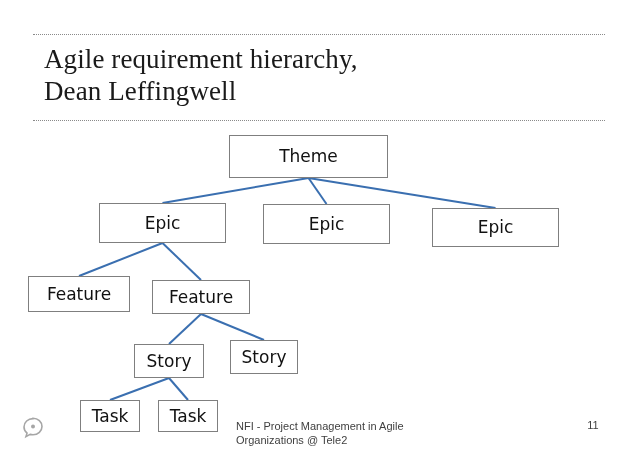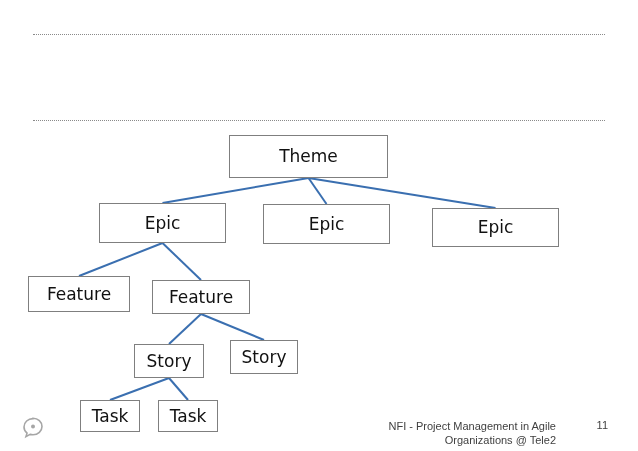--- a/index.html
+++ b/index.html
@@ -77,52 +77,54 @@
     font-size: 17px;
     line-height: 1;
   }
 
   
   #footer-text {
     position: absolute;
     left: 236px;
     top: 419px;
     width: 320px;
-    text-align: right;
+    text-align: left;
     font-family: "Liberation Sans", sans-serif;
     font-size: 11px;
     line-height: 14px;
     color: #3f3f3f;
     white-space: pre-line;
   }
   #page-number {
     position: absolute;
     left: 578px;
     top: 419px;
     width: 30px;
-    text-align: right;
+    text-align: center;
     font-family: "Liberation Sans", sans-serif;
     font-size: 11px;
     color: #3f3f3f;
   }
   #logo {
     position: absolute;
     left: 18px;
     top: 413px;
     width: 30px;
     height: 30px;
   }
 </style>
 </head>
 <body>
 
 <div id="slide">
 
   <div class="divider" id="divider-top"></div>
 
+  <div id="page-title">Agile requirement hierarchy,
+Dean Leffingwell</div>
 
   <div class="divider" id="divider-bottom"></div>
 
   <div id="diagram">
     <svg id="connectors" viewBox="0 0 638 451" width="638" height="451">
         <line x1="308.5" y1="178" x2="162.5" y2="203" stroke="#3a6fb0" stroke-width="2"></line>
         <line x1="308.5" y1="178" x2="326.5" y2="204" stroke="#3a6fb0" stroke-width="2"></line>
         <line x1="308.5" y1="178" x2="495.5" y2="208" stroke="#3a6fb0" stroke-width="2"></line>
         <line x1="162.5" y1="243" x2="79" y2="276" stroke="#3a6fb0" stroke-width="2"></line>
         <line x1="162.5" y1="243" x2="201" y2="280" stroke="#3a6fb0" stroke-width="2"></line>

